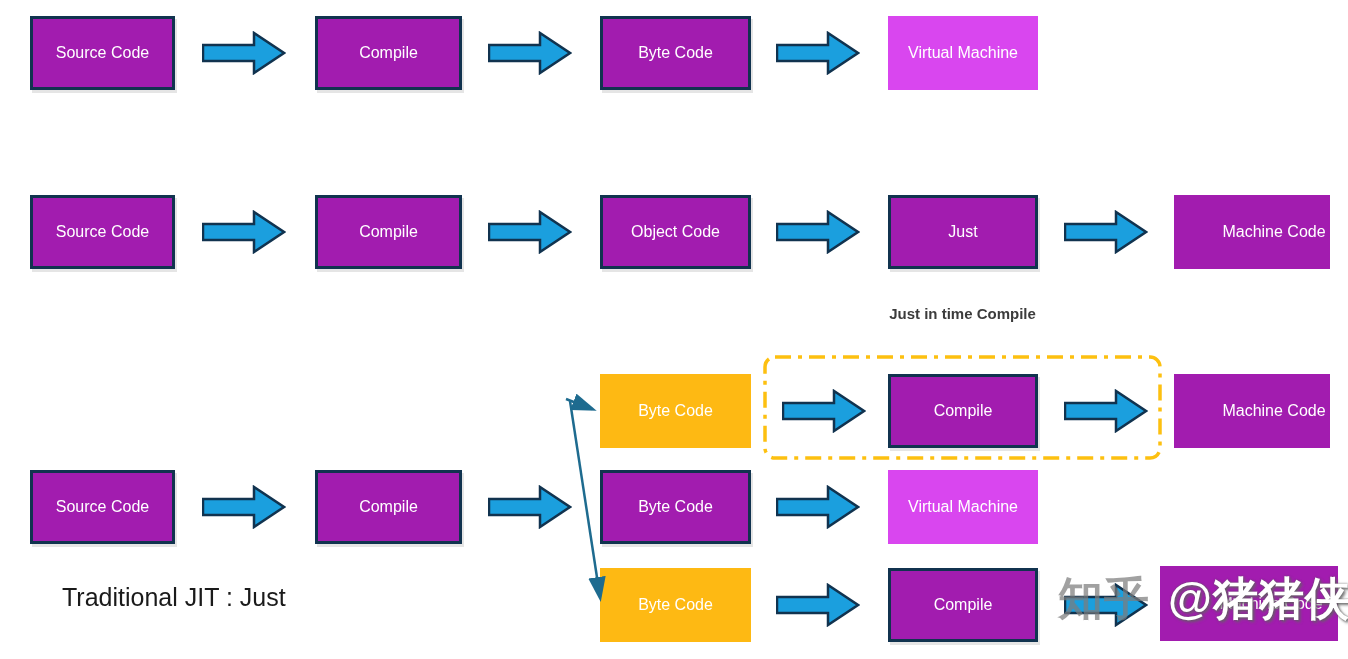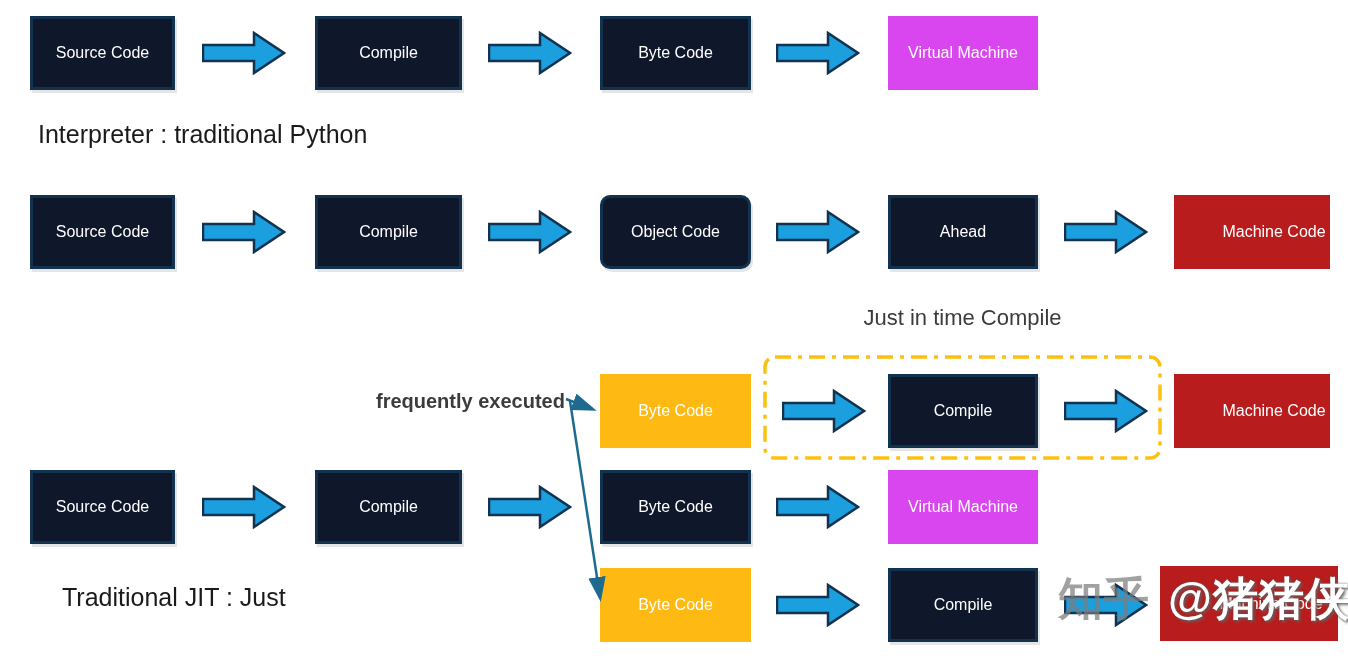--- a/index.html
+++ b/index.html
@@ -5,37 +5,37 @@
   html,body{margin:0;padding:0;background:#ffffff;}
   #stage{
     position:relative;width:1348px;height:659px;background:#ffffff;overflow:hidden;
     font-family:"Liberation Sans", sans-serif;
   }
   .box{
     position:absolute;display:flex;align-items:center;justify-content:center;
     font-size:16px;color:#ffffff;text-align:center;box-sizing:border-box;line-height:1.1;
   }
   .box.blue{
-    background:#0f172a;border:3px solid #11334F;
+    background:#a21caf;border:3px solid #11334F;
     box-shadow:2px 3px 0 rgba(0,0,0,0.10);
     text-align:right;
   }
   .box.red{background:#d946ef;}
-  .box.green{background:#b91c1c;padding-left:44px;}
+  .box.green{background:#a21caf;padding-left:44px;}
   .box.amber{background:#FEB913;}
   .barrow{position:absolute;width:84px;height:44px;}
   .caption{
     position:absolute;color:#1A1A1A;font-size:25px;white-space:nowrap;
   }
   .annotation{
     position:absolute;color:#3C3C3C;font-size:20px;font-weight:bold;white-space:nowrap;
   }
   .jit-title{
     position:absolute;left:765px;top:305px;width:395px;text-align:center;
-    color:#3C3C3C;font-size:22px;font-weight:normal;
+    color:#3C3C3C;font-size:15px;font-weight:bold;
   }
   #overlay{position:absolute;left:0;top:0;width:1348px;height:659px;pointer-events:none;}
   .watermark{
     position:absolute;left:1058px;top:569px;z-index:30;white-space:nowrap;
     font-size:45px;font-weight:bold;letter-spacing:1px;
   }
   .wm-site{color:rgba(125,125,125,0.72);}
   .wm-author{
     color:#ffffff;margin-left:18px;
     text-shadow:0 0 2px rgba(90,90,90,0.9), 2px 2px 3px rgba(100,100,100,0.85);
@@ -59,52 +59,50 @@
   </svg>
 
   <div class="box blue" style="left:600px;top:16px;width:151px;height:74px;">Byte Code</div>
 
   <svg class="barrow" style="left:776px;top:31px;" viewBox="0 0 84 44">
     <path d="M1,14 L52,14 L52,2 L82,22 L52,42 L52,30 L1,30 Z" fill="#1B9FDE" stroke="#11334F" stroke-width="2.5"></path>
   </svg>
 
   <div class="box red" style="left:888px;top:16px;width:150px;height:74px;">Virtual Machine</div>
 
-  <div class="caption" style="left:38px;top:120px;">Interpreter : traditional Python</div>
 
   <div class="box blue" style="left:30px;top:195px;width:145px;height:74px;">Source Code</div>
 
   <svg class="barrow" style="left:202px;top:210px;" viewBox="0 0 84 44">
     <path d="M1,14 L52,14 L52,2 L82,22 L52,42 L52,30 L1,30 Z" fill="#1B9FDE" stroke="#11334F" stroke-width="2.5"></path>
   </svg>
 
   <div class="box blue" style="left:315px;top:195px;width:147px;height:74px;">Compile</div>
 
   <svg class="barrow" style="left:488px;top:210px;" viewBox="0 0 84 44">
     <path d="M1,14 L52,14 L52,2 L82,22 L52,42 L52,30 L1,30 Z" fill="#1B9FDE" stroke="#11334F" stroke-width="2.5"></path>
   </svg>
 
-  <div class="box blue" style="left:600px;top:195px;width:151px;height:74px;border-radius:10px;">Object Code</div>
+  <div class="box blue" style="left:600px;top:195px;width:151px;height:74px;">Object Code</div>
 
   <svg class="barrow" style="left:776px;top:210px;" viewBox="0 0 84 44">
     <path d="M1,14 L52,14 L52,2 L82,22 L52,42 L52,30 L1,30 Z" fill="#1B9FDE" stroke="#11334F" stroke-width="2.5"></path>
   </svg>
 
-  <div class="box blue" style="left:888px;top:195px;width:150px;height:74px;">Ahead</div>
+  <div class="box blue" style="left:888px;top:195px;width:150px;height:74px;">Just</div>
 
   <svg class="barrow" style="left:1064px;top:210px;" viewBox="0 0 84 44">
     <path d="M1,14 L52,14 L52,2 L82,22 L52,42 L52,30 L1,30 Z" fill="#1B9FDE" stroke="#11334F" stroke-width="2.5"></path>
   </svg>
 
   <div class="box green" style="left:1174px;top:195px;width:156px;height:74px;">Machine Code</div>
 
 
   <div class="jit-title">Just in time Compile</div>
 
-  <div class="annotation" style="left:376px;top:390px;">frequently executed</div>
 
   <div class="box amber" style="left:600px;top:374px;width:151px;height:74px;">Byte Code</div>
 
   <svg class="barrow" style="left:782px;top:389px;" viewBox="0 0 84 44">
     <path d="M1,14 L52,14 L52,2 L82,22 L52,42 L52,30 L1,30 Z" fill="#1B9FDE" stroke="#11334F" stroke-width="2.5"></path>
   </svg>
 
   <div class="box blue" style="left:888px;top:374px;width:150px;height:74px;">Compile</div>
 
   <svg class="barrow" style="left:1064px;top:389px;" viewBox="0 0 84 44">

